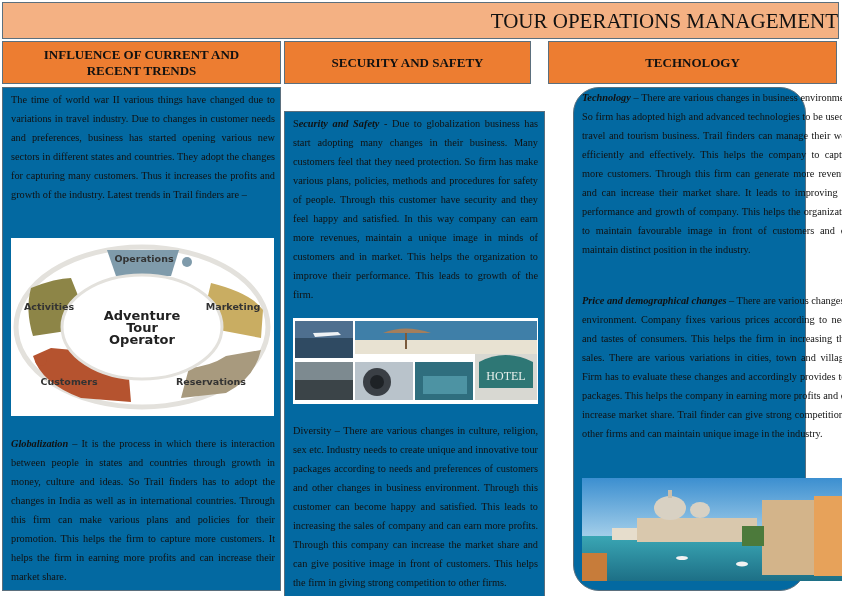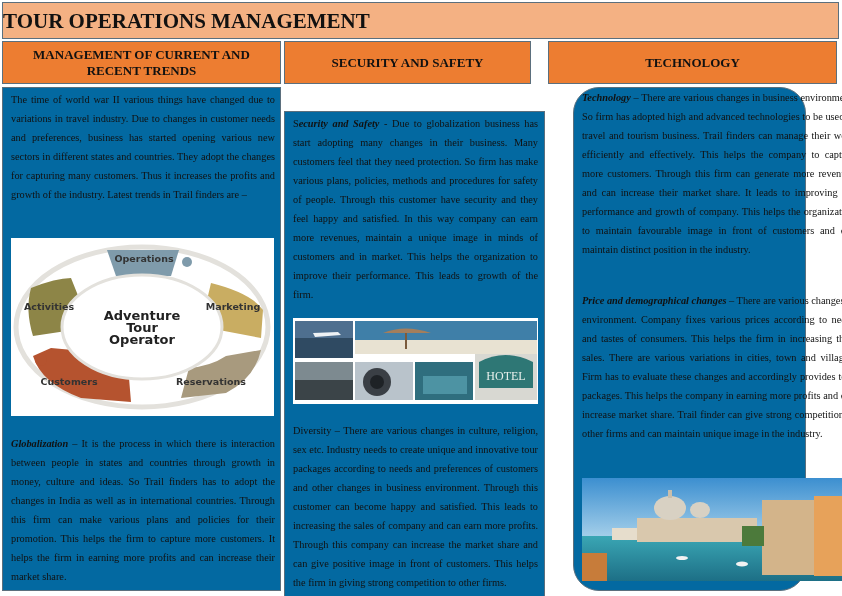--- a/index.html
+++ b/index.html
@@ -1,32 +1,32 @@
 <!DOCTYPE html>
 <html><head>
 <meta charset="utf-8">
 <style>
   html, body { margin:0; padding:0; }
   body { width:842px; height:596px; background:#ffffff; position:relative; overflow:hidden; font-family:"Liberation Serif", serif; }
   .box { position:absolute; box-sizing:border-box; border:1px solid #5b6f7d; }
-  .title { left:2px; top:2px; width:837px; height:37px; background:#f4b183; text-align:left; font-weight:bold; font-size:21px; line-height:36px; color:#111; }
+  .title { left:2px; top:2px; width:837px; height:37px; background:#f4b183; text-align:right; font-weight:normal; font-size:21px; line-height:36px; color:#111; }
   .head { top:41px; height:43px; background:#ed7d31; text-align:center; font-weight:bold; font-size:13px; color:#111; display:flex; align-items:center; justify-content:center; line-height:16px; }
   .col { top:87px; height:504px; background:#0369a1; }
   .txt { position:absolute; font-size:10.3px; line-height:19px; text-align:justify; color:#111; }
   .bi { font-weight:bold; font-style:italic; }
   .imgbox { position:absolute; background:#fff; }
   svg { display:block; }
 </style>
 </head>
 <body>
 
 <div class="box title">TOUR OPERATIONS MANAGEMENT</div>
 
 <div class="box head" style="left:2px;width:279px;">
-    <span style="width:230px;display:block;">MANAGEMENT OF CURRENT AND RECENT TRENDS</span>
+    <span style="width:230px;display:block;">INFLUENCE OF CURRENT AND RECENT TRENDS</span>
   </div>
 <div class="box head" style="left:284px;width:247px;">
     <span>SECURITY AND SAFETY</span>
   </div>
 <div class="box head" style="left:548px;width:289px;">
     <span>TECHNOLOGY</span>
   </div>
 
 <div class="box col" style="left:2px;width:279px;">
   <div class="txt" style="left:8px;top:2px;width:264px;">The time of world war II various things have changed due to variations in travel industry. Due to changes in customer needs and preferences, business has started opening various new sectors in different states and countries. They adopt the changes for capturing many customers. Thus it increases the profits and growth of the industry. Latest trends in Trail finders are –</div>

